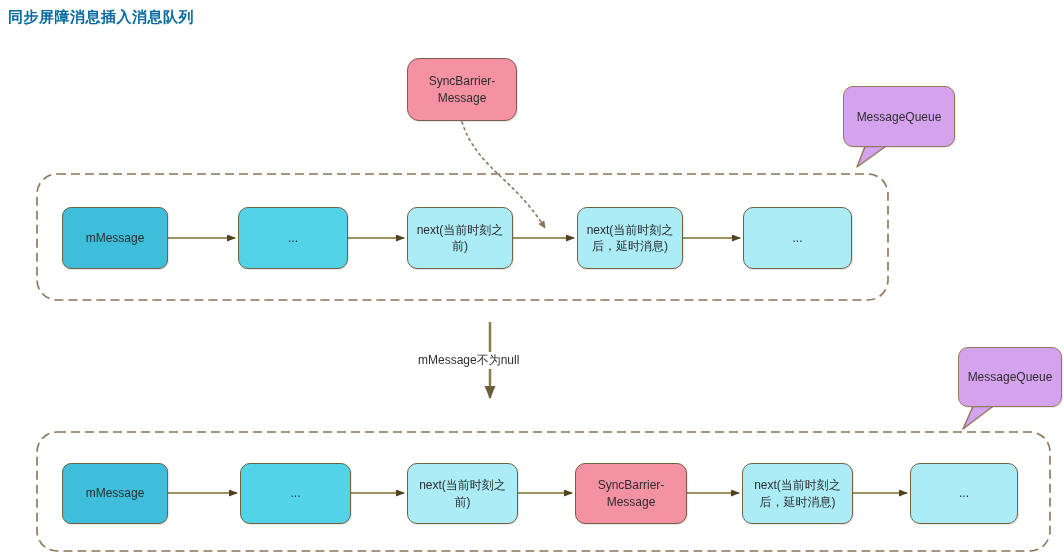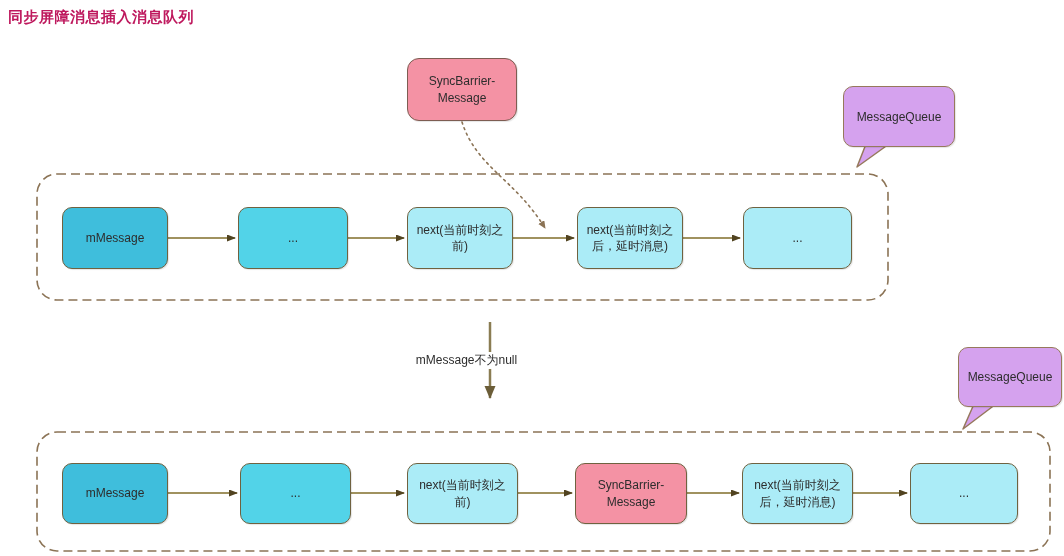--- a/index.html
+++ b/index.html
@@ -5,54 +5,54 @@
   html,body{margin:0;padding:0;background:#ffffff;}
   #canvas{
     position:relative;
     width:1064px;height:556px;
     background:#ffffff;
     font-family:"Liberation Sans","DejaVu Sans",sans-serif;
     overflow:hidden;
   }
   #page-title{
     position:absolute;left:8px;top:8px;
-    font-size:15px;font-weight:bold;color:#be185d;
+    font-size:15px;font-weight:bold;color:#0369a1;
     letter-spacing:0.5px;
   }
   svg.layer{position:absolute;left:0;top:0;z-index:1;}
   .node{
     position:absolute;z-index:2;
     display:flex;align-items:center;justify-content:center;
     text-align:center;
     border:1px solid #6f6240;
     border-radius:10px;
     font-size:12px;line-height:1.35;color:#2d2d2d;
     padding:2px 4px;box-sizing:border-box;
     box-shadow:1px 1px 1px rgba(0,0,0,0.10);
   }
-  .node.dark  {background:#3fbedc;}
+  .node.dark  {background:#3fbedc;border-radius:9px;}
   .node.medium{background:#52d3e8;}
   .node.light {background:#abecf7;}
   .node.pink  {background:#f492a4;}
   .callout{
     position:absolute;z-index:2;
     display:flex;align-items:center;justify-content:center;
     text-align:center;
     border:1.5px solid #96795c;
     border-radius:10px;
     font-size:12px;color:#2d2d2d;
     box-sizing:border-box;
     box-shadow:1px 1px 1px rgba(0,0,0,0.10);
   }
   .callout.pink  {background:#f492a4;border-color:#7d5d52;line-height:1.4;}
   .callout.purple{background:#d5a2ee;align-items:center;}
   #transition-label{
     position:absolute;z-index:2;
-    left:404px;top:352px;width:125px;
-    text-align:center;font-size:12px;color:#2d2d2d;
+    left:418px;top:352px;width:125px;
+    font-size:12px;color:#2d2d2d;
     background:#ffffff;
   }
 </style>
 </head>
 <body>
 
 <div id="canvas">
 
   <div id="page-title">同步屏障消息插入消息队列</div>
 

